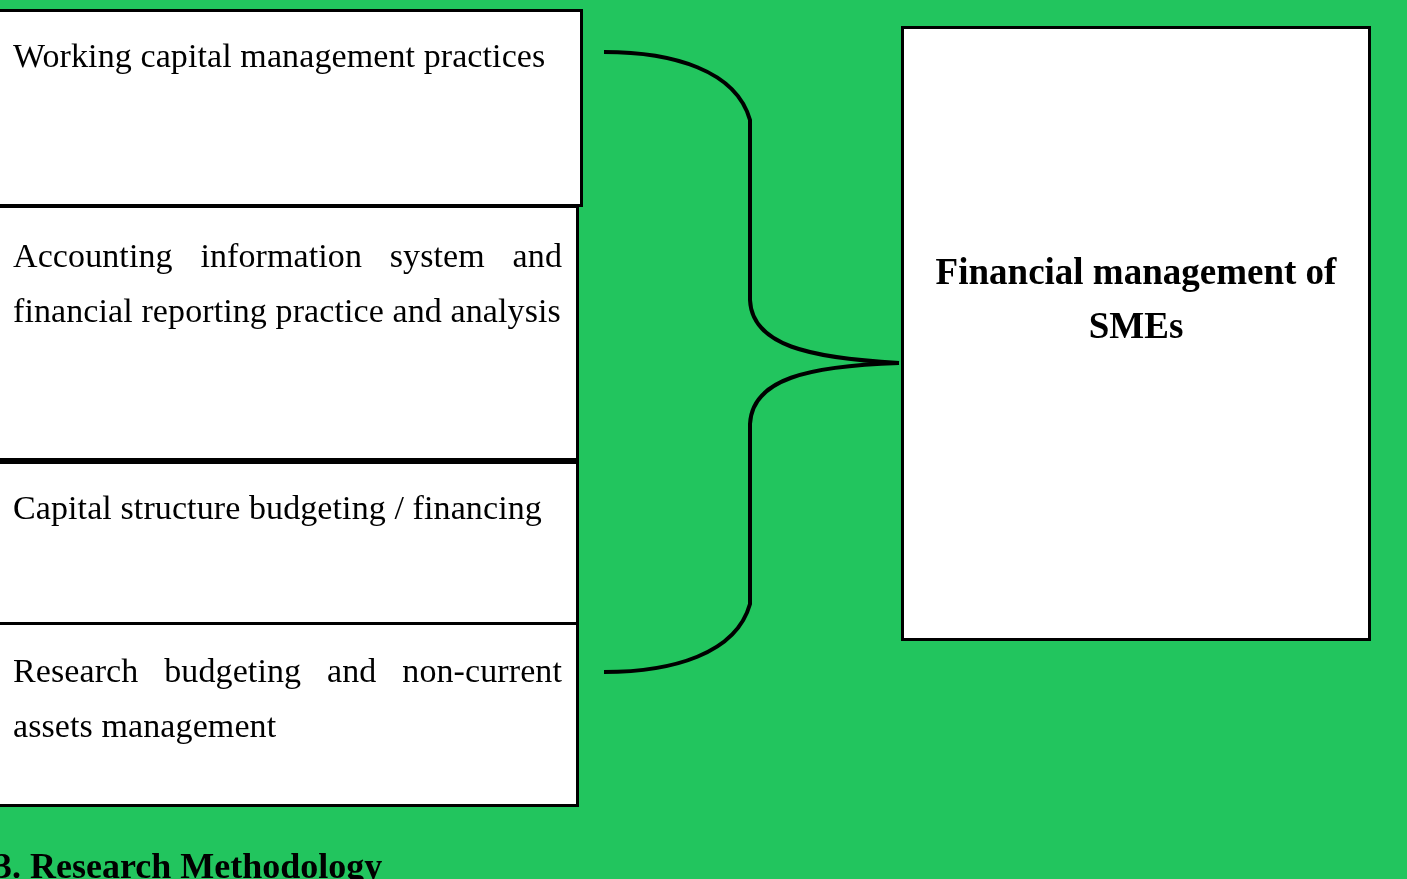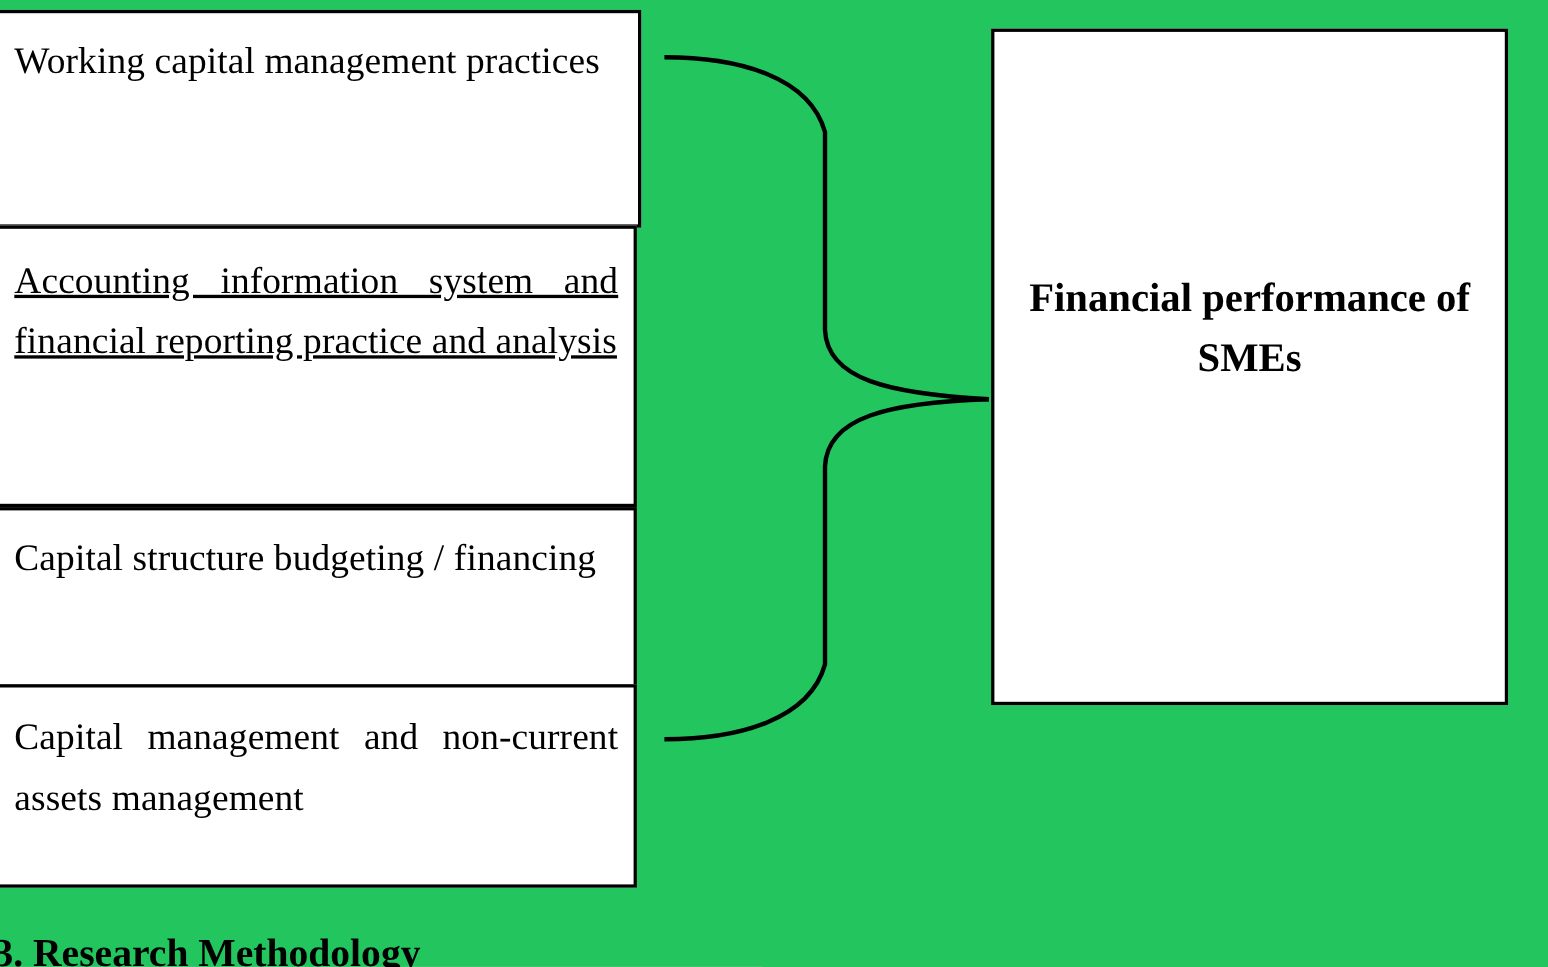--- a/index.html
+++ b/index.html
@@ -51,21 +51,21 @@
   }
   #box-wcm .box-text { top: 16px; }
 
   
   #box-ais {
     left: -4px;
     top: 205px;
     width: 583px;
     height: 256px;
   }
-  #box-ais .box-text { top: 20px; text-decoration: underline; }
+  #box-ais .box-text { top: 20px; }
 
   
   #box-csm {
     left: -4px;
     top: 461px;
     width: 583px;
     height: 164px;
   }
   #box-csm .box-text { top: 16px; }
 
@@ -144,25 +144,25 @@
 
   <div class="left-box" id="box-ais">
     <div class="box-text">Accounting information system and financial reporting practice and analysis</div>
   </div>
 
   <div class="left-box" id="box-csm">
     <div class="box-text">Capital structure budgeting / financing</div>
   </div>
 
   <div class="left-box" id="box-cbn">
-    <div class="box-text">Capital management and non-current assets management</div>
+    <div class="box-text">Research budgeting and non-current assets management</div>
   </div>
 
   <div id="box-outcome">
-    <div id="outcome-text">Financial performance of SMEs</div>
+    <div id="outcome-text">Financial management of SMEs</div>
   </div>
 
   <svg id="connector" viewBox="0 0 1407 879">
 
     <path d="M 604 52
              C 672 52, 736 70, 750 120
              L 750 300
              C 752 345, 808 358, 899 363"></path>
 
     <path d="M 604 672

